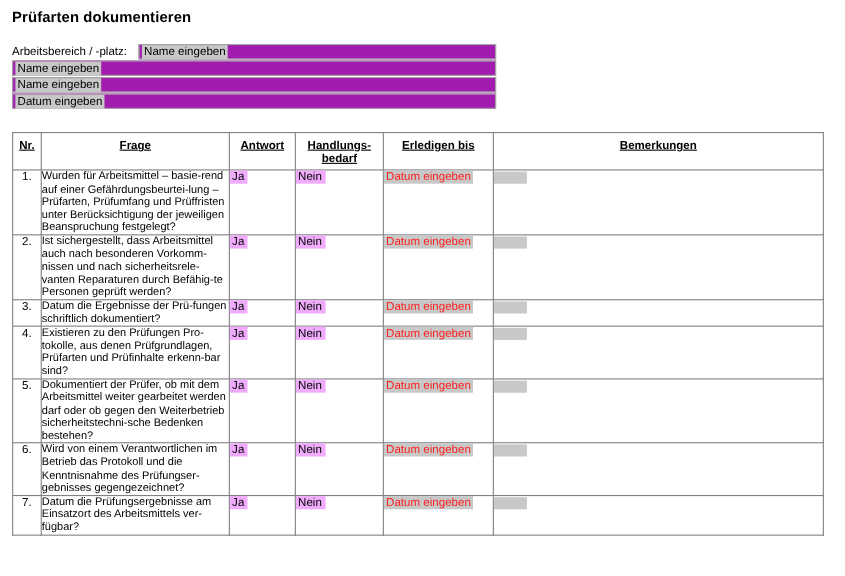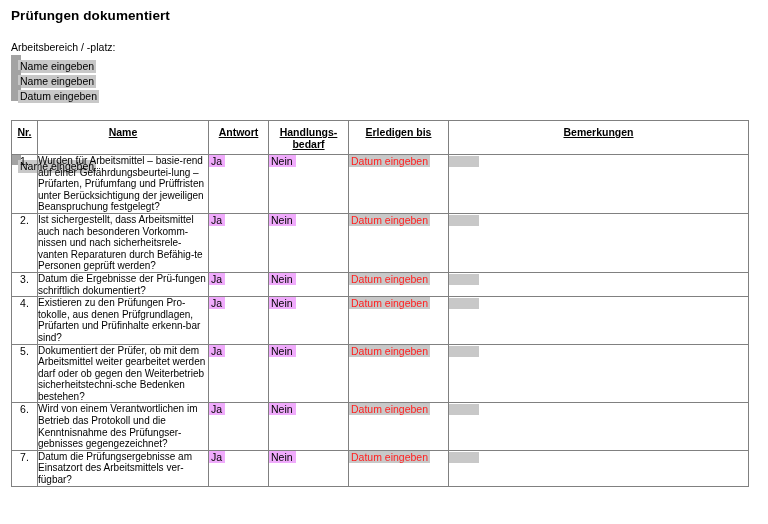--- a/index.html
+++ b/index.html
@@ -37,35 +37,34 @@
     position: absolute;
     left: 11px;
     top: 40px;
     width: 440px;
   }
   .meta-row {
     display: flex;
     align-items: flex-start;
     height: 15px;
     margin-bottom: 0px;
-    flex-direction: column;
   }
   .meta-label {
     width: 115px;
     flex: 0 0 115px;
     font-size: 10.5px;
     line-height: 15px;
     white-space: nowrap;
   }
   .meta-box {
     flex: 1 1 auto;
     height: 14px;
-    border: 5px solid #a3a3a3;
+    border: 1px solid #a3a3a3;
     box-sizing: border-box;
-    background: #15803d;
+    background: #a21caf;
     position: relative;
     margin-bottom: -1px;
   }
   .meta-value {
     position: absolute;
     left: 2px;
     top: 0px;
     font-size: 10.5px;
     line-height: 13px;
     background: #c8c8c8;
@@ -149,21 +148,21 @@
     background: #c8c8c8;
     vertical-align: top;
     margin-top: 1px;
   }
 </style>
 </head>
 <body>
 
 <div class="page">
 
-  <div class="doc-title">Prüfungen dokumentiert</div>
+  <div class="doc-title">Prüfarten dokumentieren</div>
 
   <div class="meta-form">
 
   <div class="meta-row">
         <div class="meta-label">Arbeitsbereich / -platz:</div>
         <div class="meta-box">
           <span class="meta-value">Name eingeben</span>
         </div>
       </div>
       <div class="meta-row">
@@ -188,21 +187,21 @@
       <col class="c-nr">
       <col class="c-frage">
       <col class="c-antwort">
       <col class="c-hb">
       <col class="c-erl">
       <col class="c-bem">
     </colgroup>
     <thead>
       <tr>
         <th>Nr.</th>
-        <th>Name</th>
+        <th>Frage</th>
         <th>Antwort</th>
         <th>
           <span>Handlungs-</span><br>
           <span>bedarf</span>
         </th>
         <th>Erledigen bis</th>
         <th>Bemerkungen</th>
       </tr>
     </thead>
     <tbody>

